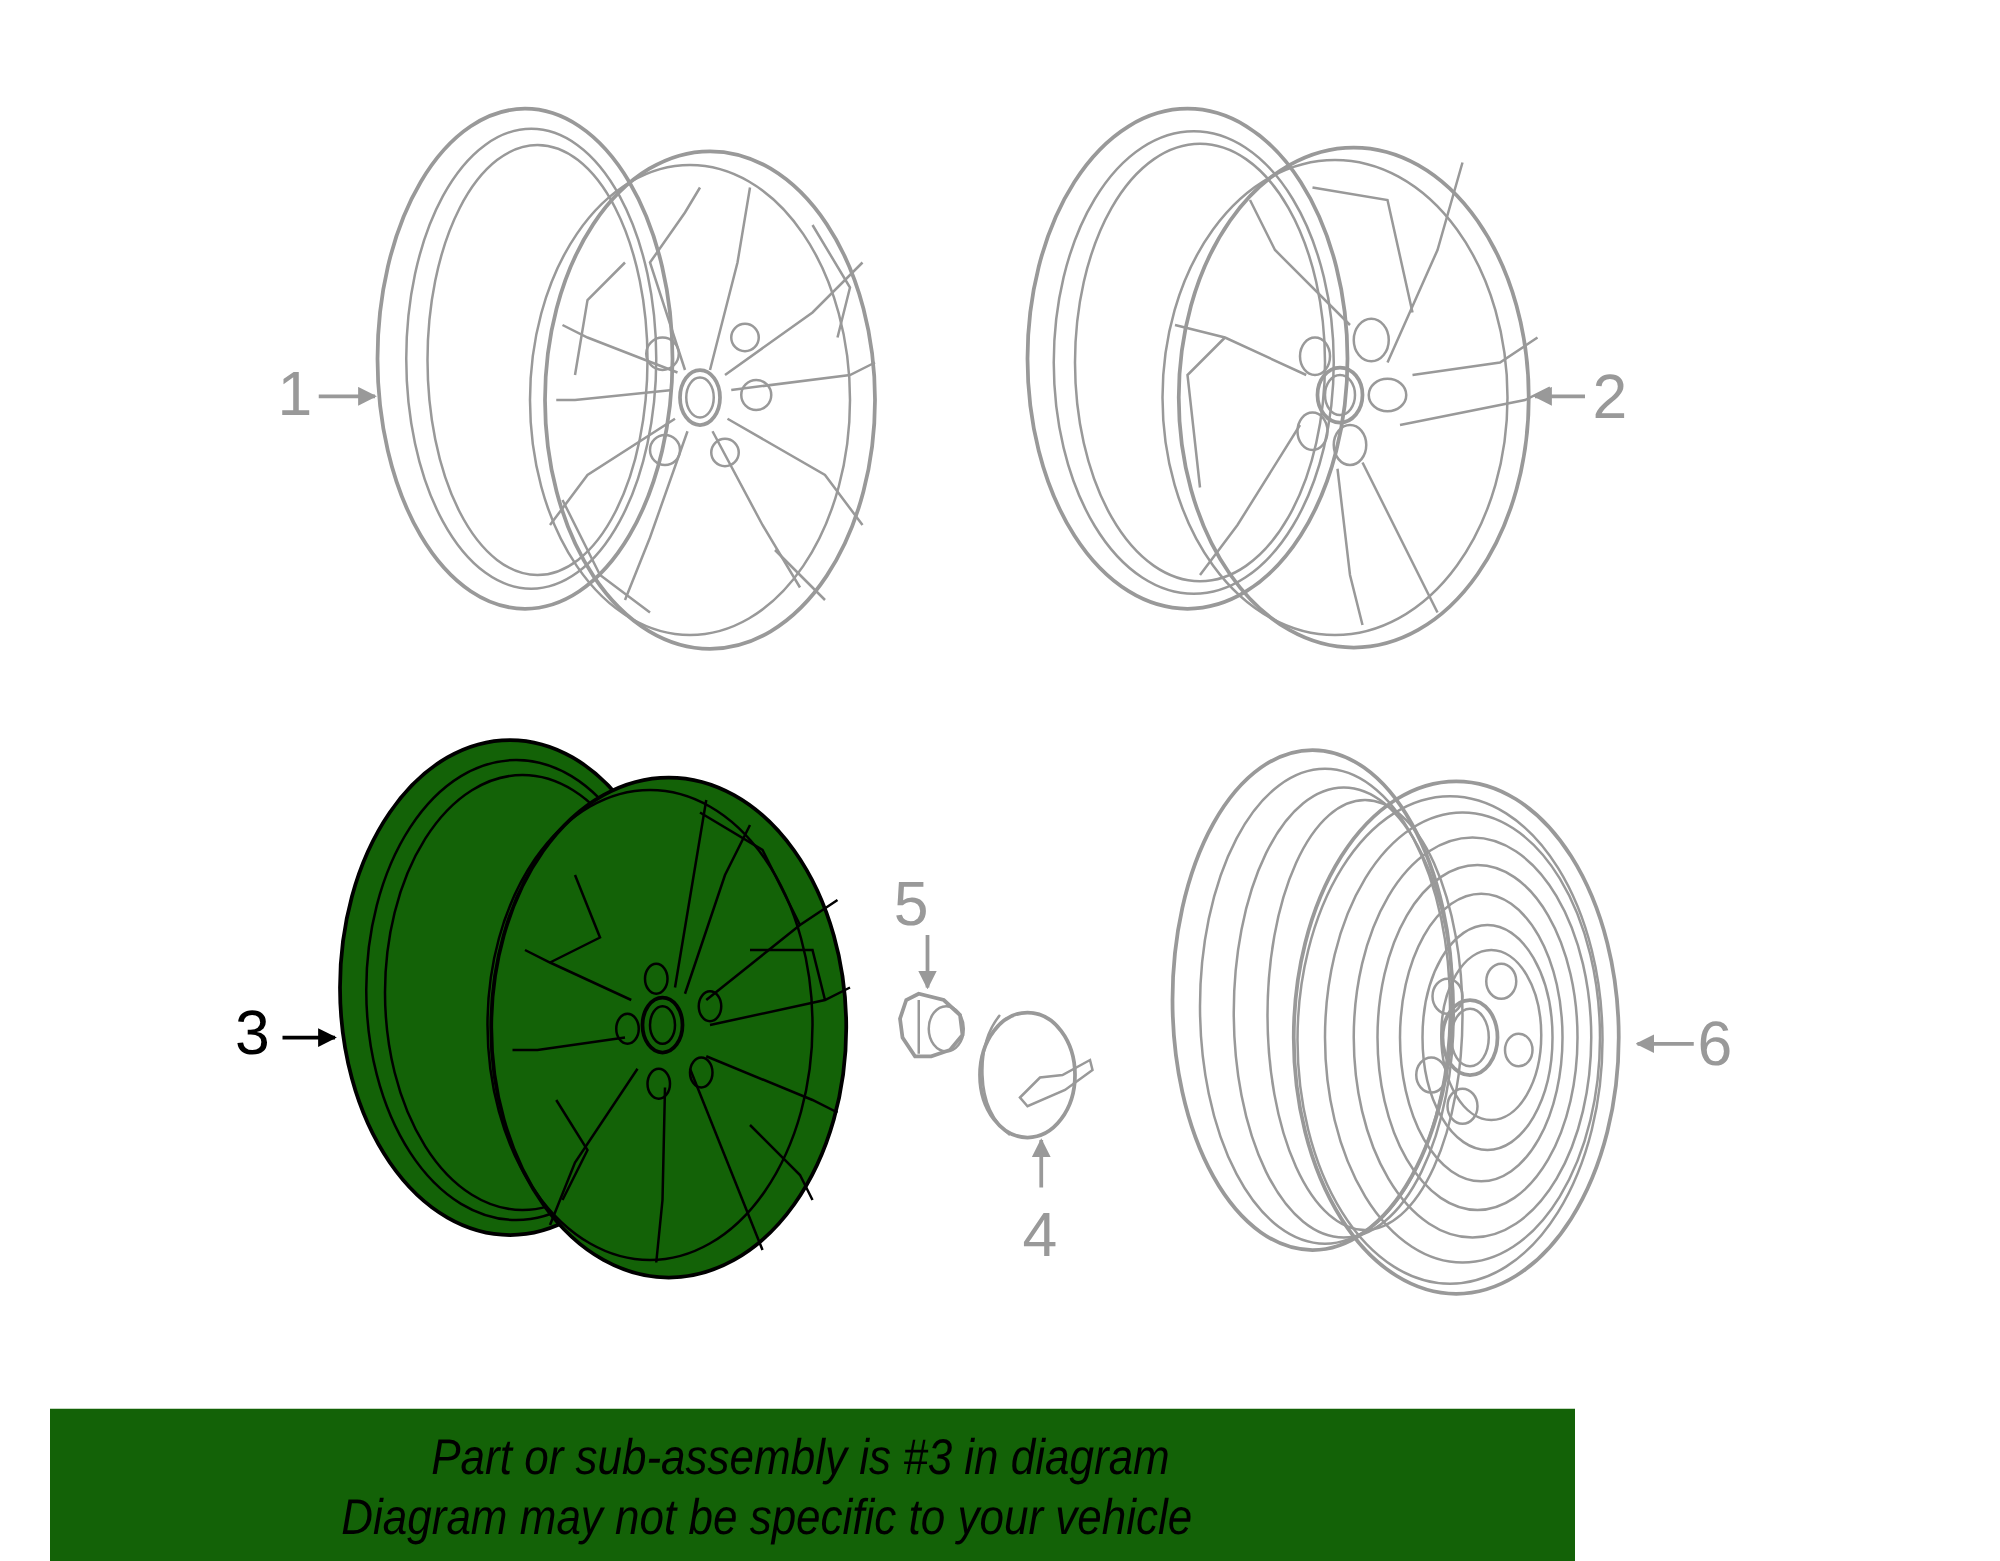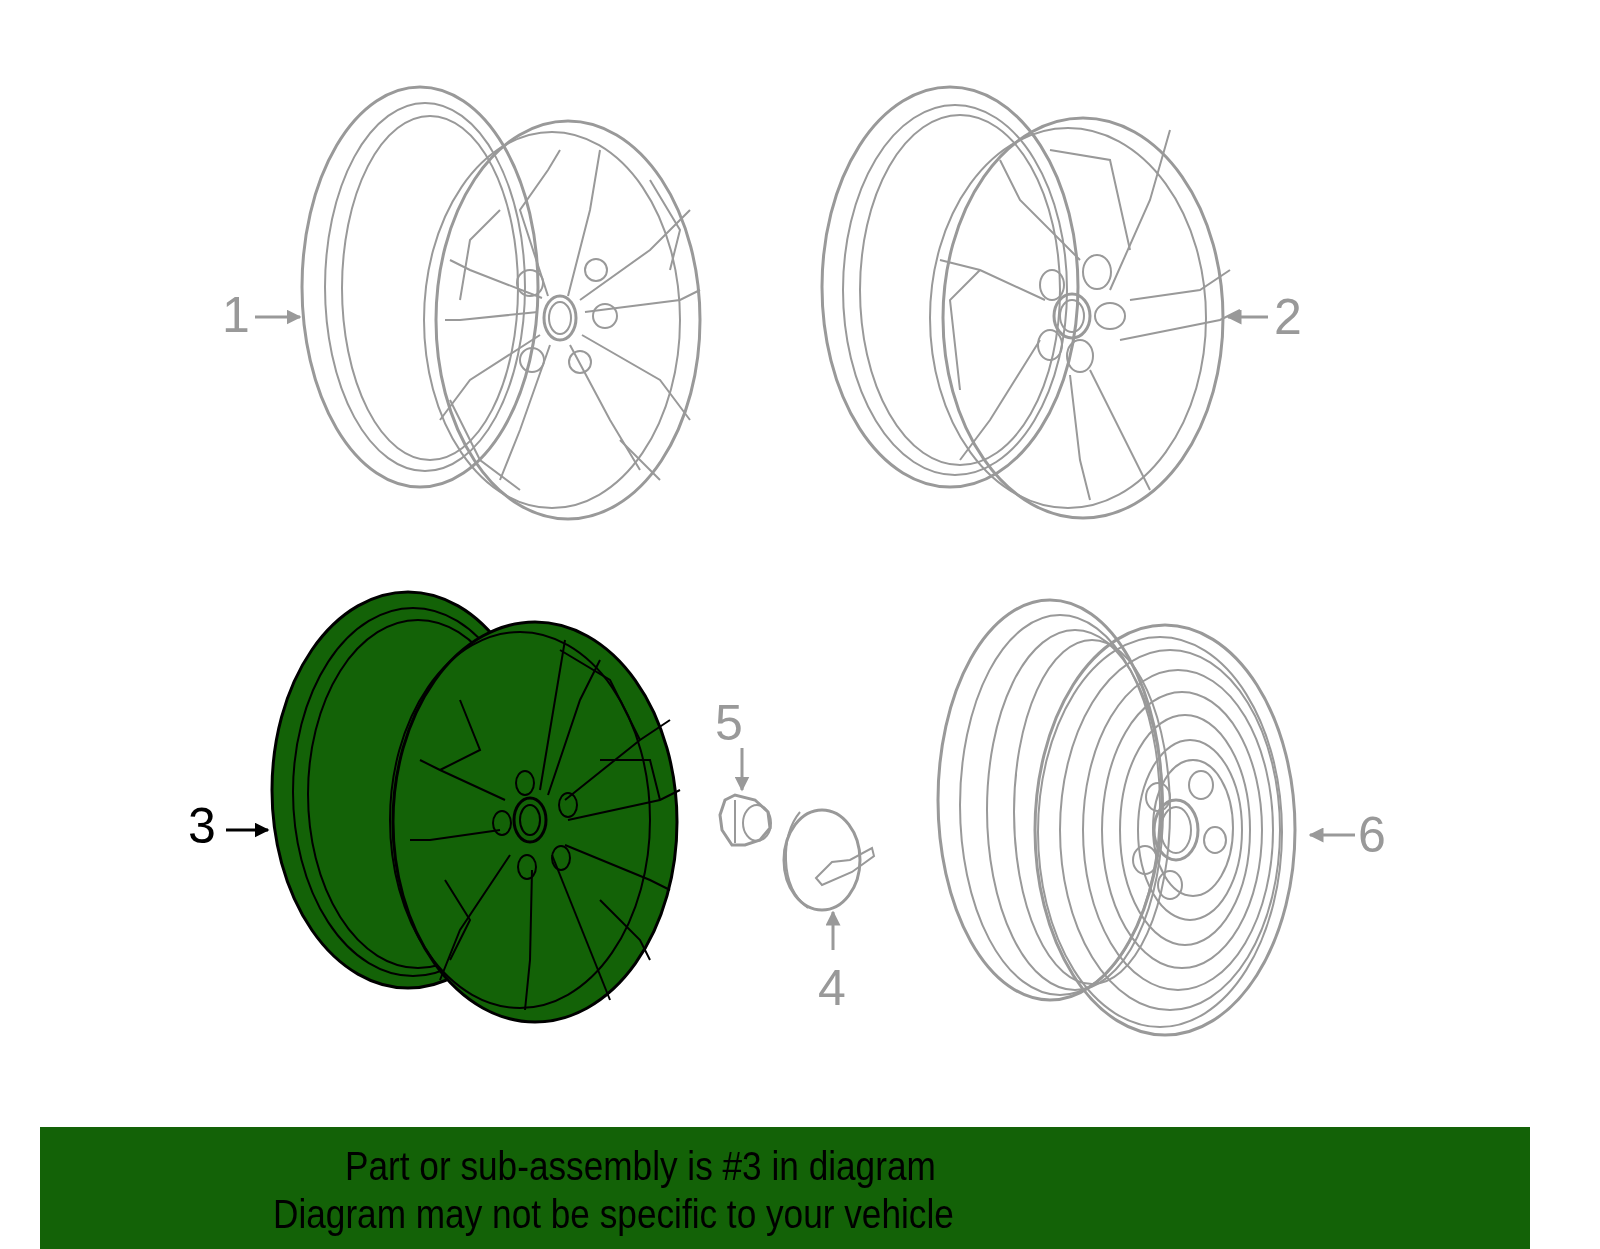--- a/index.html
+++ b/index.html
@@ -1,23 +1,24 @@
 <!DOCTYPE html>
 <html><head>
 <meta charset="utf-8">
 <style>
   html, body { margin: 0; padding: 0; background: #ffffff; }
   body { width: 1600px; height: 1249px; position: relative; overflow: hidden; font-family: "Liberation Sans", sans-serif; }
   #diagram { position: absolute; left: 0; top: 0; width: 1600px; height: 1249px; }
   .callout-label { font-family: "Liberation Sans", sans-serif; font-size: 50px; }
   #banner {
-    position: absolute; left: 40px; top: 1127px; width: 1490px; height: 122px;
+    position: absolute; left: 40px; top: 1127px; width: 1220px; height: 122px;
     background: #136207; color: #000000;
     font-family: "Liberation Sans", sans-serif; font-size: 40px; line-height: 50px;
     transform-origin: left top;
+    font-style: italic;
   }
   #banner .line { position: absolute; white-space: nowrap; transform: scaleX(0.88); transform-origin: left top; }
   #banner .line1 { left: 305px; top: 14px; }
   #banner .line2 { left: 233px; top: 62px; }
 </style>
 </head>
 <body>
 
 <svg id="diagram" viewBox="0 0 1600 1249" xmlns="http://www.w3.org/2000/svg">
   <defs>

